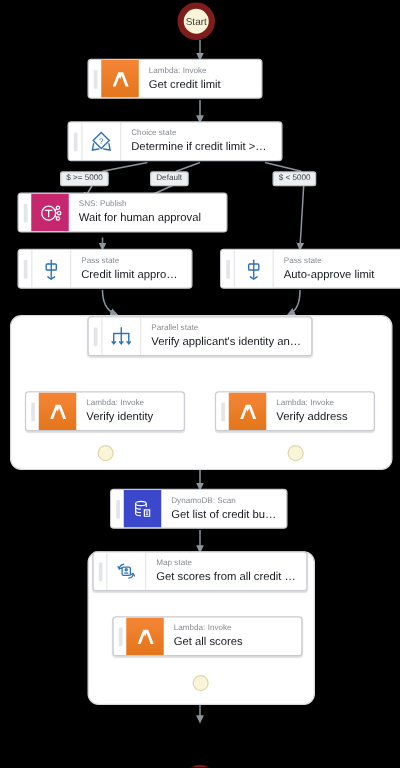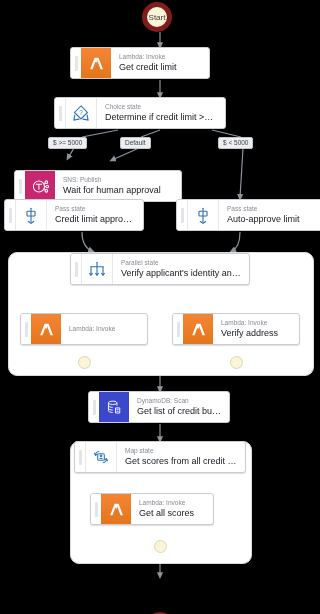--- a/index.html
+++ b/index.html
@@ -130,41 +130,41 @@
     <div class="labels">
       <div class="kind">Choice state</div>
       <div class="name">Determine if credit limit &gt;= 5000</div>
     </div>
   </div>
 
   <div class="chip" style="left:48px;top:137px;">$ &gt;= 5000</div>
   <div class="chip" style="left:120px;top:137px;">Default</div>
   <div class="chip" style="left:218px;top:137px;">$ &lt; 5000</div>
 
-  <div class="card" style="left:14px;top:170px;width:168px;">
+  <div class="card" style="left:14px;top:154px;width:168px;">
     <div class="grip">
         <i></i>
       </div>
     <div class="iconbox sns">
       <svg width="19" height="19" viewBox="0 0 24 24" fill="none" stroke="#fff" stroke-width="1.3">
         <circle cx="10" cy="12" r="7"></circle>
         <path d="M6.6 9.2 h6.8 M10 9.2 v6.4" stroke-linecap="round"></path>
         <circle cx="19.4" cy="6.6" r="1.7"></circle>
         <circle cx="20.6" cy="12" r="1.7"></circle>
         <circle cx="19.4" cy="17.4" r="1.7"></circle>
         <path d="M16.6 9.4 L17.9 7.6 M17 12 L18.9 12 M16.6 14.6 L17.9 16.4"></path>
       </svg>
     </div>
     <div class="labels">
       <div class="kind">SNS: Publish</div>
       <div class="name">Wait for human approval</div>
     </div>
   </div>
 
-  <div class="card" style="left:4px;top:199px;width:140px;">
+  <div class="card" style="left:14px;top:199px;width:140px;">
     <div class="grip">
         <i></i>
       </div>
     <div class="iconbox plain">
       <svg width="18" height="18" viewBox="0 0 24 24" fill="none" stroke="#2E73B8" stroke-width="1.5" stroke-linecap="round">
         <path d="M12 3 v18"></path>
           <path d="M8.4 20.6 L12 23 L15.6 20.6"></path>
         <rect x="6.6" y="7" width="10.8" height="6.4" rx="1"></rect>
       </svg>
     </div>
@@ -219,20 +219,21 @@
     <div class="grip">
         <i></i>
       </div>
     <div class="iconbox lambda">
       <svg width="17" height="17" viewBox="0 0 24 24">
           <path d="M3 20 L9.3 4 h3.2 L6.3 20 z M11.6 4 h3.3 l6.2 16 h-3.4 l-4.6-12.4 -1.6 4.2 -1.6-4z" fill="#fff"></path>
         </svg>
     </div>
     <div class="labels">
       <div class="kind">Lambda: Invoke</div>
+      <div class="name">Verify identity</div>
     </div>
   </div>
   <div class="dot" style="left:78px;top:356px;"></div>
 
   <div class="card" style="left:172px;top:313px;width:128px;">
     <div class="grip">
         <i></i>
       </div>
     <div class="iconbox lambda">
       <svg width="17" height="17" viewBox="0 0 24 24">
@@ -283,21 +284,21 @@
         <path d="M19.4 14.6 A5.2 5.2 0 0 1 14.8 19.4"></path>
           <path d="M20.8 17 L19.4 14.4 L16.8 15.6"></path>
       </svg>
     </div>
     <div class="labels">
       <div class="kind">Map state</div>
       <div class="name">Get scores from all credit bureaus</div>
     </div>
   </div>
 
-  <div class="card" style="left:90px;top:493px;width:124px;">
+  <div class="card" style="left:90px;top:493px;width:152px;">
     <div class="grip">
         <i></i>
       </div>
     <div class="iconbox lambda">
       <svg width="17" height="17" viewBox="0 0 24 24">
           <path d="M3 20 L9.3 4 h3.2 L6.3 20 z M11.6 4 h3.3 l6.2 16 h-3.4 l-4.6-12.4 -1.6 4.2 -1.6-4z" fill="#fff"></path>
         </svg>
     </div>
     <div class="labels">
       <div class="kind">Lambda: Invoke</div>

